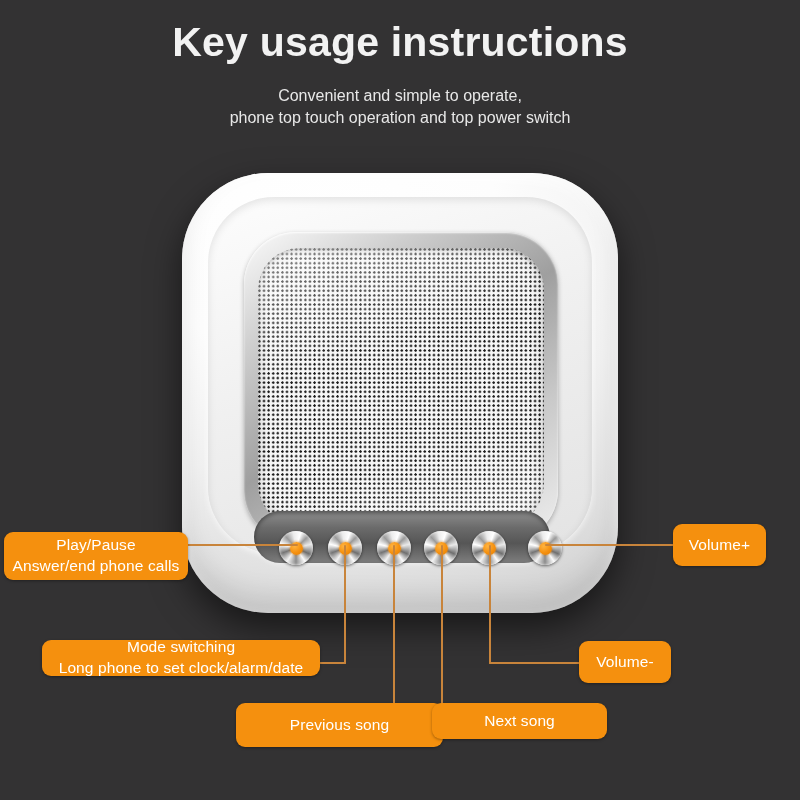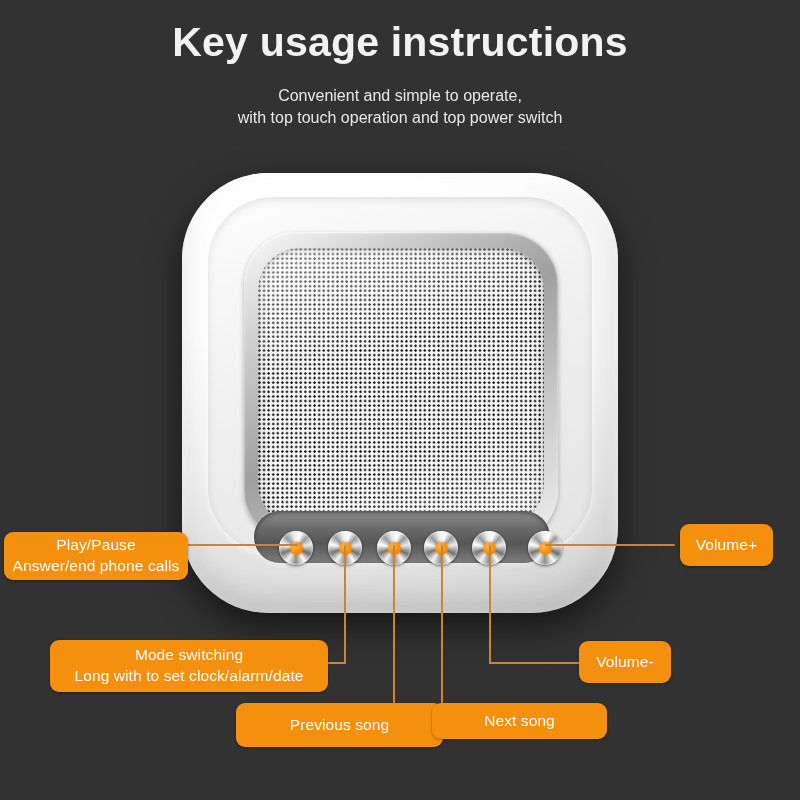--- a/index.html
+++ b/index.html
@@ -109,21 +109,21 @@
 </style>
 </head>
 <body style="background: rgb(51, 50, 51);">
 
 <div id="stage">
 
   <div class="header">
     <div class="title">Key usage instructions</div>
     <div class="subtitle">
       <div>Convenient and simple to operate,</div>
-      <div>with top touch operation and top power switch</div>
+      <div>phone top touch operation and top power switch</div>
     </div>
   </div>
 
   <div class="lead h" style="left:186px; top:544px; width:112px;"></div>
 
   <div class="lead h" style="left:545px; top:544px; width:130px;"></div>
 
   <div class="lead v" style="left:344px; top:545px; height:119px;"></div>
   <div class="lead h" style="left:200px; top:662px; width:146px;"></div>
 
@@ -151,27 +151,27 @@
     <div class="key" style="left:242px;"></div>
     <div class="key" style="left:290px;"></div>
     <div class="key" style="left:346px;"></div>
   </div>
 
   <div class="badge" style="left:4px; top:532px; width:184px; height:48px;">
     <span>Play/Pause</span>
     <span class="l2">Answer/end phone calls</span>
   </div>
 
-  <div class="badge" style="left:673px; top:524px; width:93px; height:42px;margin-left:7px;">
+  <div class="badge" style="left:673px; top:524px; width:93px; height:42px;">
     <span>Volume+</span>
   </div>
 
-  <div class="badge" style="left:50px; top:640px; width:278px; height:52px;">
+  <div class="badge" style="left:42px; top:640px; width:278px; height:36px;">
     <span>Mode switching</span>
-    <span class="l2">Long with to set clock/alarm/date</span>
+    <span class="l2">Long phone to set clock/alarm/date</span>
   </div>
 
   <div class="badge" style="left:579px; top:641px; width:92px; height:42px;align-items:center;">
     <span>Volume-</span>
   </div>
 
   <div class="badge" style="left:236px; top:703px; width:207px; height:44px;">
     <span>Previous song</span>
   </div>
 

